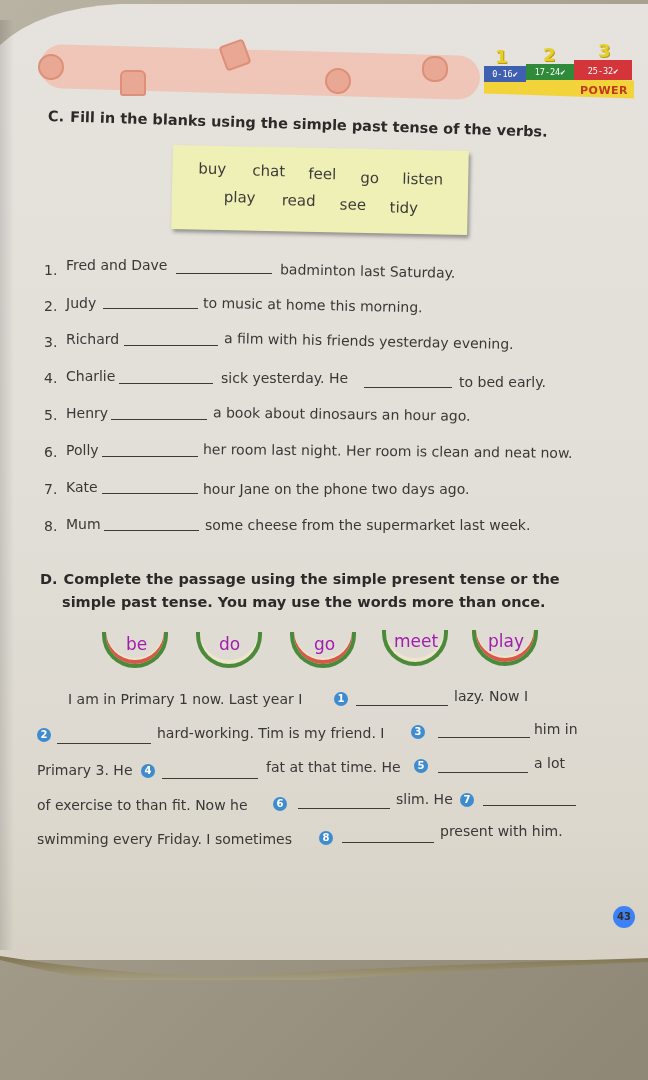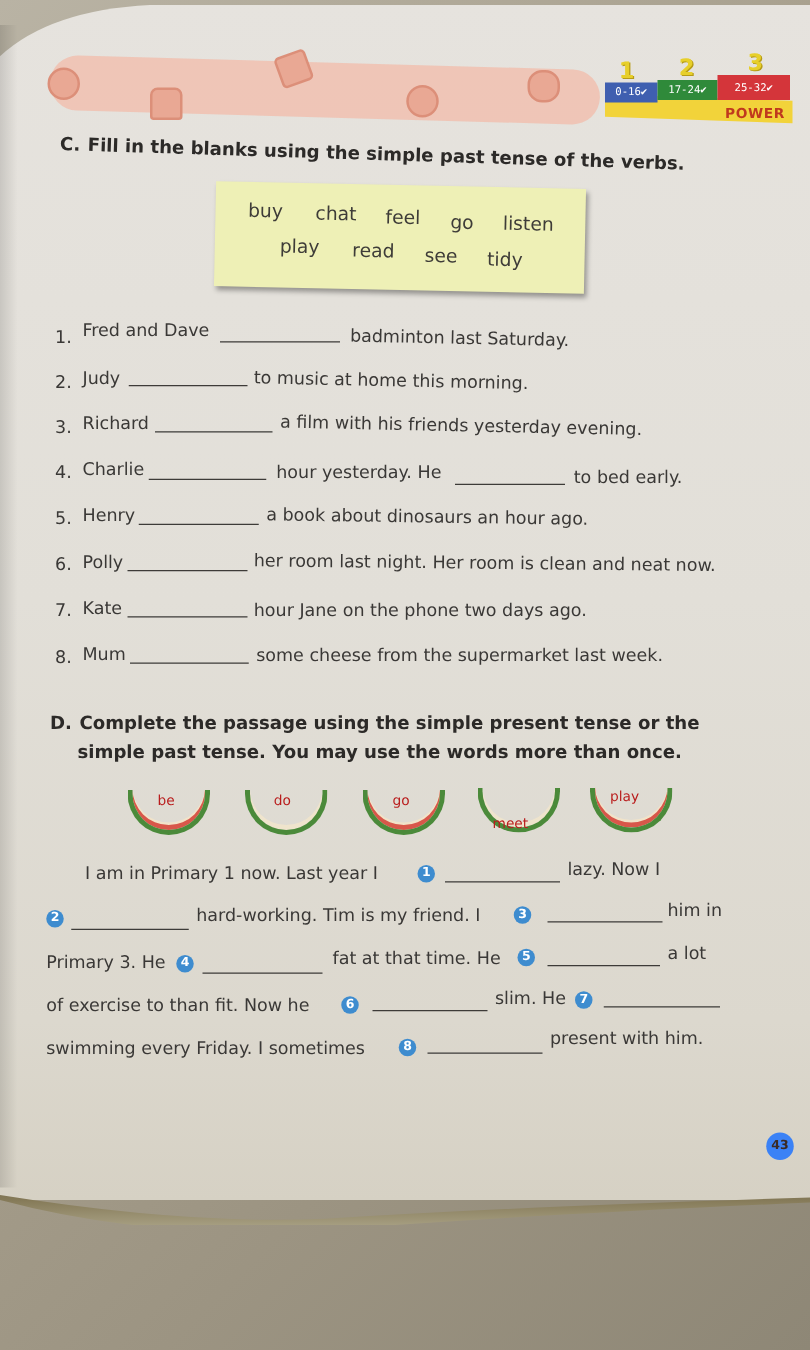--- a/index.html
+++ b/index.html
@@ -74,21 +74,21 @@
   }
   .blank {
     position: absolute; height: 1px; background: #3d3b38;
   }
   .melon {
     position: absolute; width: 66px; height: 36px;
     border: 4px solid #4b8a3a; border-top: none;
     border-radius: 0 0 40px 40px;
     box-shadow: inset 0 -4px 0 #d8574a, inset 0 -6px 0 #f1e3c9;
   }
-  .melon-word { position: absolute; font-size: 11px; color: #b91c1c; }
+  .melon-word { position: absolute; font-size: 17px; color: #a21caf; }
   .circle-num {
     display: inline-block; width: 14px; height: 14px; border-radius: 50%;
     background: #3e8ccf; color: #fff; font-size: 10px; line-height: 14px;
     text-align: center; font-weight: bold; vertical-align: middle;
   }
   .page-num {
     position: absolute; left: 613px; top: 906px; width: 22px; height: 22px; border-radius: 50%;
     background: #3b82f6; font-size: 10px; font-weight: bold; color: #3a2a24;
     text-align: center; line-height: 22px;
   }
@@ -155,21 +155,21 @@
 <div>
   <span class="line" style="left:44px; top:334px;">3.</span>
   <span class="line" style="left:66px; top:331px;">Richard</span>
   <div class="blank" style="left:124px; top:345px; width:94px;"></div>
   <span class="line" style="left:224px; top:333px; transform:rotate(1.2deg);">a film with his friends yesterday evening.</span>
 </div>
 <div>
   <span class="line" style="left:44px; top:370px;">4.</span>
   <span class="line" style="left:66px; top:368px;">Charlie</span>
   <div class="blank" style="left:119px; top:383px; width:94px;"></div>
-  <span class="line" style="left:221px; top:370px;">hour yesterday. He</span>
+  <span class="line" style="left:221px; top:370px;">sick yesterday. He</span>
   <div class="blank" style="left:364px; top:387px; width:88px;"></div>
   <span class="line" style="left:459px; top:374px;">to bed early.</span>
 </div>
 <div>
   <span class="line" style="left:44px; top:407px;">5.</span>
   <span class="line" style="left:66px; top:405px;">Henry</span>
   <div class="blank" style="left:111px; top:419px; width:96px;"></div>
   <span class="line" style="left:213px; top:406px; transform:rotate(0.8deg);">a book about dinosaurs an hour ago.</span>
 </div>
 <div>
@@ -196,21 +196,21 @@
 </div>
 <div class="heading" style="left:62px; top:594px;">simple past tense. You may use the words more than once.</div>
 
 <div class="melon" style="left:102px; top:632px;"></div>
 <span class="melon-word" style="left:126px; top:634px;">be</span>
 <div class="melon" style="left:196px; top:632px; box-shadow: inset 0 -4px 0 #efe4cc;"></div>
 <span class="melon-word" style="left:219px; top:634px;">do</span>
 <div class="melon" style="left:290px; top:632px;"></div>
 <span class="melon-word" style="left:314px; top:634px;">go</span>
 <div class="melon" style="left:382px; top:630px; box-shadow: inset 0 -4px 0 #efe4cc;"></div>
-<span class="melon-word" style="left:394px; top:631px;margin-top:21px;">meet</span>
+<span class="melon-word" style="left:394px; top:631px;">meet</span>
 <div class="melon" style="left:472px; top:630px;"></div>
 <span class="melon-word" style="left:488px; top:631px;">play</span>
 
 <div>
   <span class="line" style="left:68px; top:691px;">I am in Primary 1 now. Last year I</span>
   <span class="circle-num line" style="left:334px; top:692px;">1</span>
   <div class="blank" style="left:356px; top:705px; width:92px;"></div>
   <span class="line" style="left:454px; top:688px;">lazy. Now I</span>
 
   <span class="circle-num line" style="left:37px; top:728px;">2</span>

